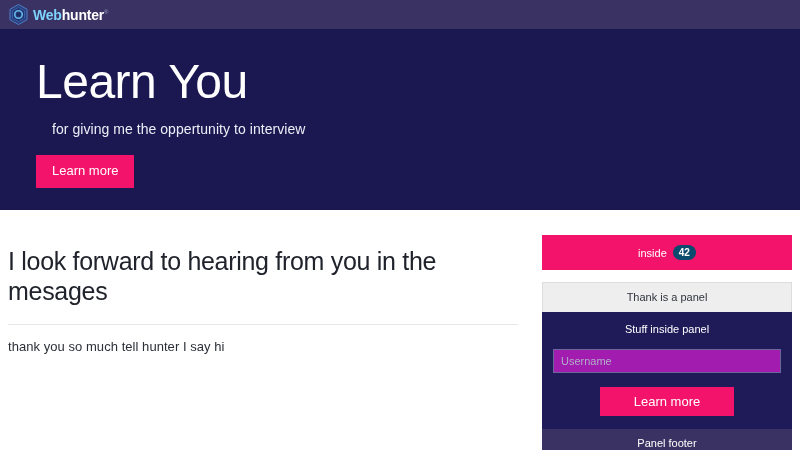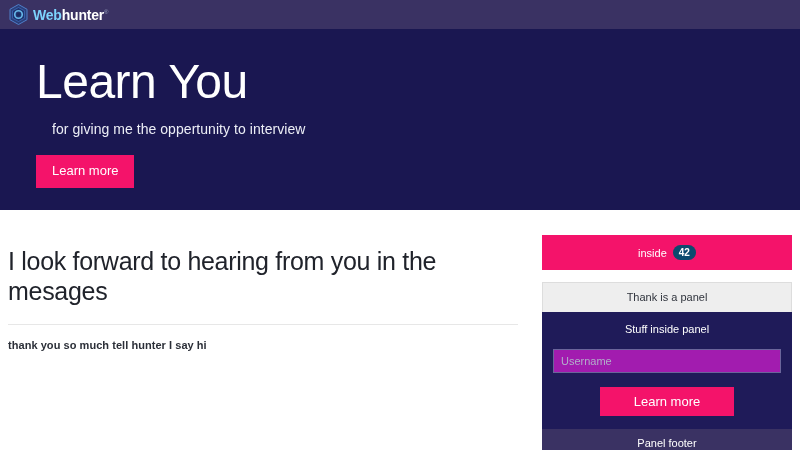--- a/index.html
+++ b/index.html
@@ -111,24 +111,23 @@
     letter-spacing: -0.3px;
     line-height: 1.2;
   }
   .rule {
     border: 0;
     border-top: 1px solid #e7e7e7;
     margin: 18px 0 0 0;
   }
   .content-text {
     margin: 14px 0 0 0;
-    font-size: 11px;
+    font-size: 13px;
     color: #2b2f38;
     letter-spacing: 0.05px;
-    font-weight: bold;
   }
 
   
   .sidebar {
     width: 250px;
     margin-left: 12px;
     padding-top: 25px;
     box-sizing: border-box;
   }
   .messages-btn {

